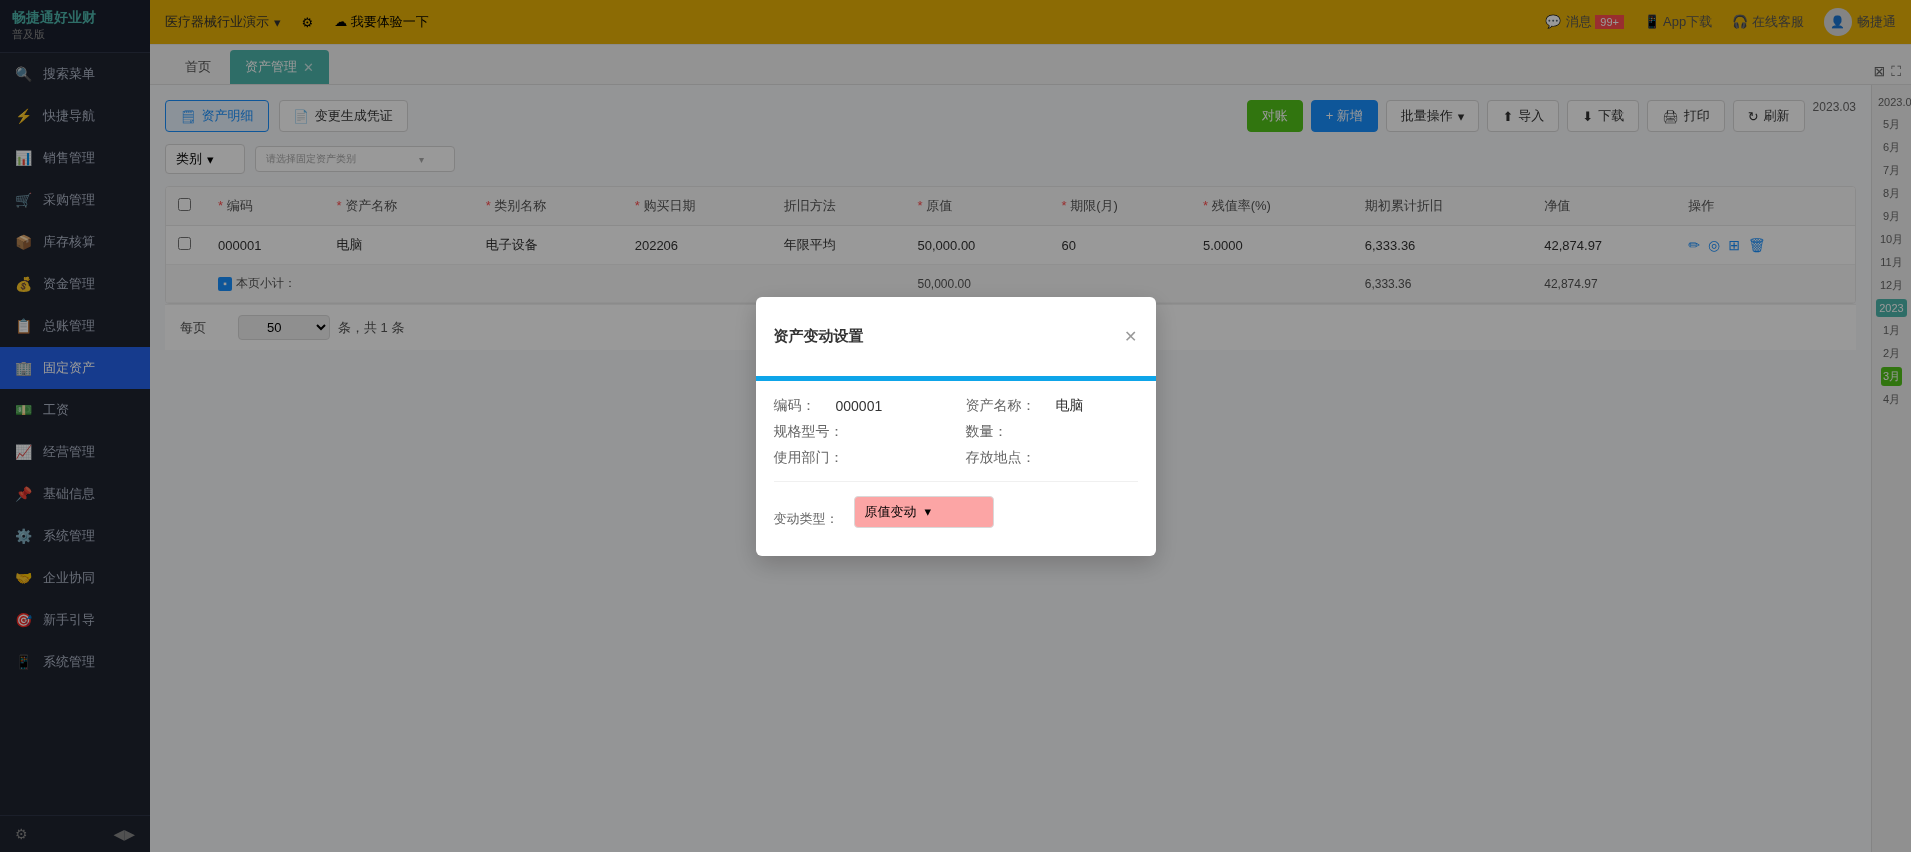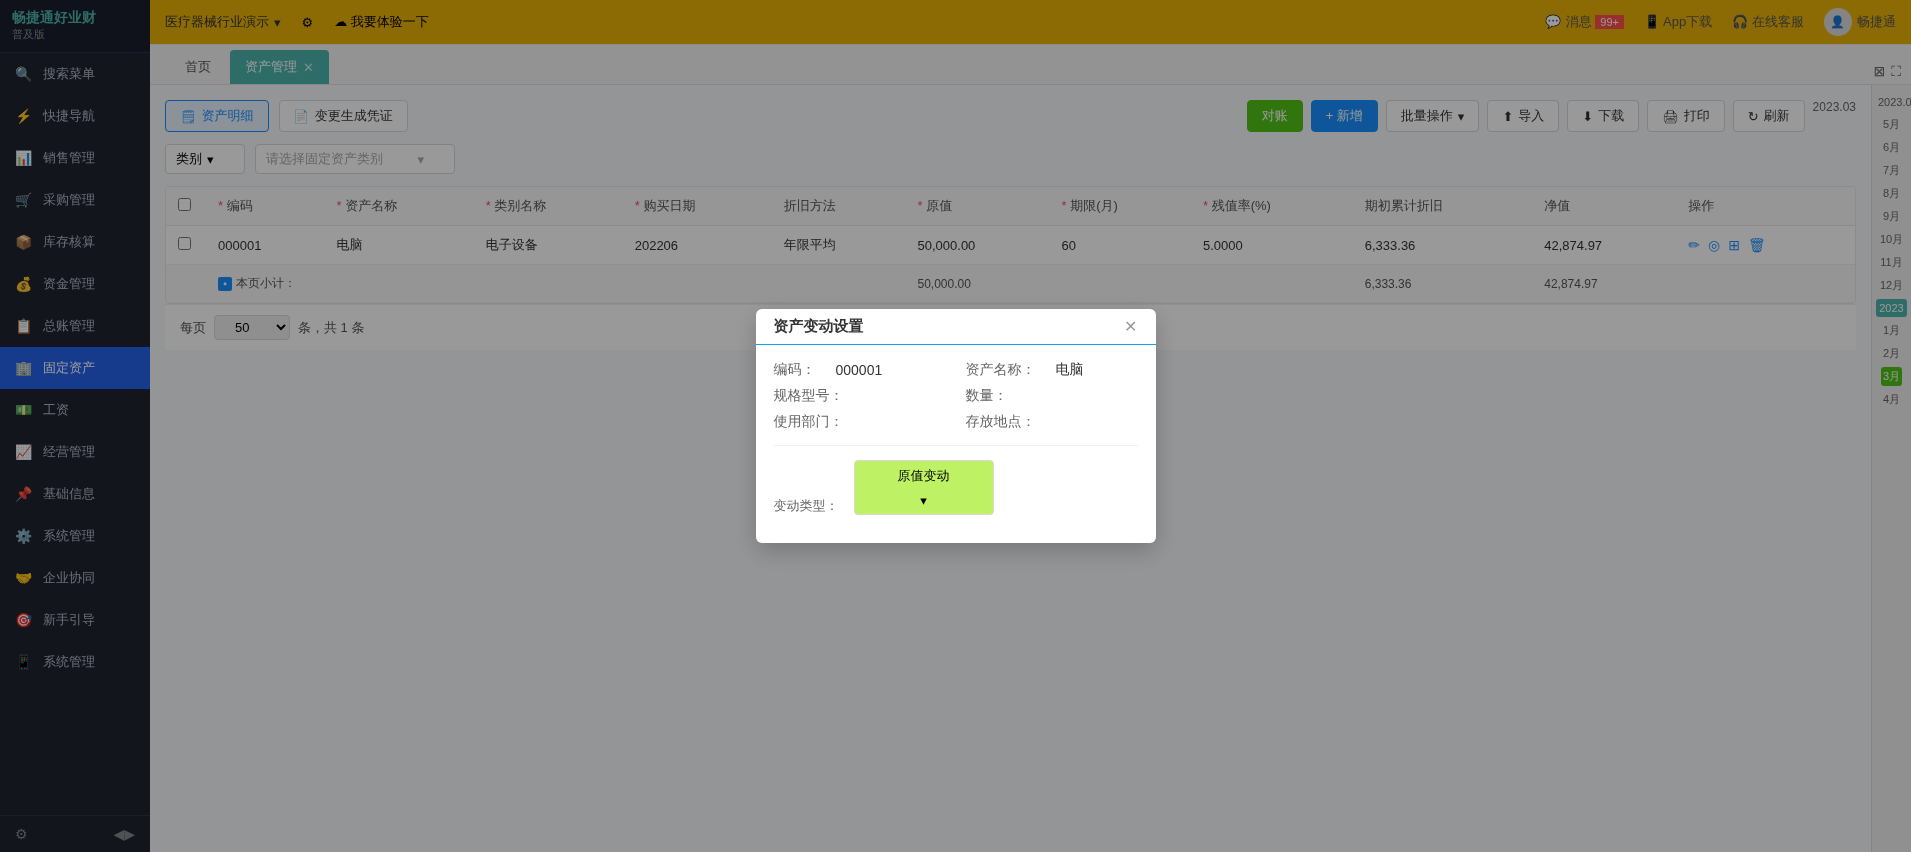--- a/index.html
+++ b/index.html
@@ -43,60 +43,60 @@
     .toolbar { display: flex; align-items: center; gap: 10px; margin-bottom: 12px; }
     .toolbar-btn { padding: 6px 14px; border: 1px solid #d9d9d9; border-radius: 4px; cursor: pointer; font-size: 13px; background: #fff; color: #333; display: flex; align-items: center; gap: 5px; }
     .toolbar-btn.primary { background: #1890ff; color: #fff; border-color: #1890ff; }
     .toolbar-btn.active { background: #e8f4ff; border-color: #1890ff; color: #1890ff; }
     .toolbar-btn.green { background: #52c41a; color: #fff; border-color: #52c41a; }
     .toolbar-right { margin-left: auto; display: flex; gap: 8px; }
 
     
     .filter-bar { display: flex; align-items: center; gap: 10px; margin-bottom: 12px; }
     .filter-select { padding: 5px 10px; border: 1px solid #d9d9d9; border-radius: 4px; font-size: 13px; background: #fff; cursor: pointer; display: flex; align-items: center; gap: 5px; min-width: 80px; }
-    .filter-input { padding: 5px 30px 5px 10px; border: 1px solid #d9d9d9; border-radius: 4px; font-size: 13px; background: #fff; min-width: 200px; position: relative; display: flex; align-items: center; color: #aaa; }
+    .filter-input { padding: 5px 30px 5px 10px; border: 1px solid #d9d9d9; border-radius: 4px; font-size: 10px; background: #fff; min-width: 200px; position: relative; display: flex; align-items: center; color: #aaa; }
 
     
     .table-container { background: #fff; border-radius: 4px; border: 1px solid #e8e8e8; overflow: auto; }
     table { width: 100%; border-collapse: collapse; }
     th { background: #fafafa; padding: 10px 12px; text-align: left; font-size: 13px; color: #555; border-bottom: 1px solid #e8e8e8; white-space: nowrap; font-weight: normal; }
     td { padding: 10px 12px; font-size: 13px; color: #333; border-bottom: 1px solid #f0f0f0; white-space: nowrap; }
     .required-mark { color: #ff4d4f; }
     .subtotal-row td { background: #f9f9f9; color: #555; font-size: 12px; }
     .action-icons { display: flex; gap: 8px; }
     .action-icon { color: #1890ff; cursor: pointer; font-size: 14px; }
 
     
     .year-nav { width: 40px; background: #f0f0f0; border-left: 1px solid #ddd; padding: 8px 4px; display: flex; flex-direction: column; align-items: center; gap: 4px; overflow-y: auto; flex-shrink: 0; }
     .year-item { font-size: 11px; color: #666; cursor: pointer; padding: 3px 2px; text-align: center; width: 100%; }
     .year-item.highlight { background: #4db6ac; color: #fff; border-radius: 3px; }
     .month-item { font-size: 11px; color: #666; cursor: pointer; padding: 2px; text-align: center; }
     .month-item.current { background: #52c41a; color: #fff; border-radius: 3px; }
 
     
     .pagination { display: flex; align-items: center; gap: 8px; padding: 10px 15px; font-size: 13px; color: #555; border-top: 1px solid #f0f0f0; background: #fff; }
-    .page-select { padding: 3px 16px; border: 1px solid #d9d9d9; border-radius: 4px; font-size: 13px; }
+    .page-select { padding: 3px 24px; border: 1px solid #d9d9d9; border-radius: 4px; font-size: 13px; margin-left: 24px; }
 
     
     .overlay { position: fixed; top: 0; left: 0; width: 100%; height: 100%; background: rgba(0,0,0,0.4); z-index: 100; display: flex; align-items: center; justify-content: center; }
 
     
     .dialog { background: #fff; border-radius: 6px; width: 400px; box-shadow: 0 8px 24px rgba(0,0,0,0.2); z-index: 101; }
-    .dialog-header { padding: 8px 18px; border-bottom: 1px solid #0ea5e9; display: flex; align-items: center; justify-content: space-between; gap: 17px; }
+    .dialog-header { padding: 30px 18px; border-bottom: 5px solid #0ea5e9; display: flex; align-items: center; justify-content: space-between; gap: 17px; }
     .dialog-title { font-size: 15px; font-weight: bold; color: #333; }
     .dialog-close { cursor: pointer; color: #999; font-size: 16px; }
     .dialog-body { padding: 16px 18px; }
     .dialog-info-grid { display: grid; grid-template-columns: 1fr 1fr; gap: 8px 20px; margin-bottom: 14px; }
     .dialog-info-row { font-size: 14px; color: #333; display: flex; align-items: center; gap: 20px; }
     .dialog-info-label { color: #666; white-space: nowrap; }
     .dialog-info-value { color: #333; }
     .dialog-divider { border: none; border-top: 1px solid #f0f0f0; margin: 10px 0 14px; }
     .dialog-form-row { display: flex; align-items: flex-end; gap: 10px; margin-bottom: 12px; }
     .dialog-form-label { color: #666; font-size: 13px; white-space: nowrap; min-width: 70px; }
-    .dialog-select { padding: 6px 10px; border: 1px solid #d9d9d9; border-radius: 4px; font-size: 13px; background: #bef264; display: flex; align-items: center; gap: 8px; min-width: 140px; cursor: pointer; flex-direction: column; }
+    .dialog-select { padding: 6px 10px; border: 1px solid #d9d9d9; border-radius: 4px; font-size: 13px; background: #fca5a5; display: flex; align-items: center; gap: 8px; min-width: 140px; cursor: pointer; }
     .dialog-input { padding: 6px 10px; border: 1px solid #d9d9d9; border-radius: 4px; font-size: 13px; flex: 1; }
     .dialog-input::placeholder { color: #bbb; }
     .required-star { color: #ff4d4f; margin-right: 2px; }
     .dialog-footer { padding: 12px 18px; display: flex; justify-content: center; gap: 15px; border-top: 1px solid #f0f0f0; }
     .btn-cancel { padding: 7px 24px; border: 1px solid #1890ff; border-radius: 4px; color: #1890ff; background: #fff; cursor: pointer; font-size: 13px; }
     .btn-save { padding: 7px 24px; border: 1px solid #1890ff; border-radius: 4px; color: #fff; background: #1890ff; cursor: pointer; font-size: 13px; }
 
     .date-display { font-size: 12px; color: #666; margin-left: auto; }
 
     .subtotal-label { display: flex; align-items: center; gap: 4px; }

